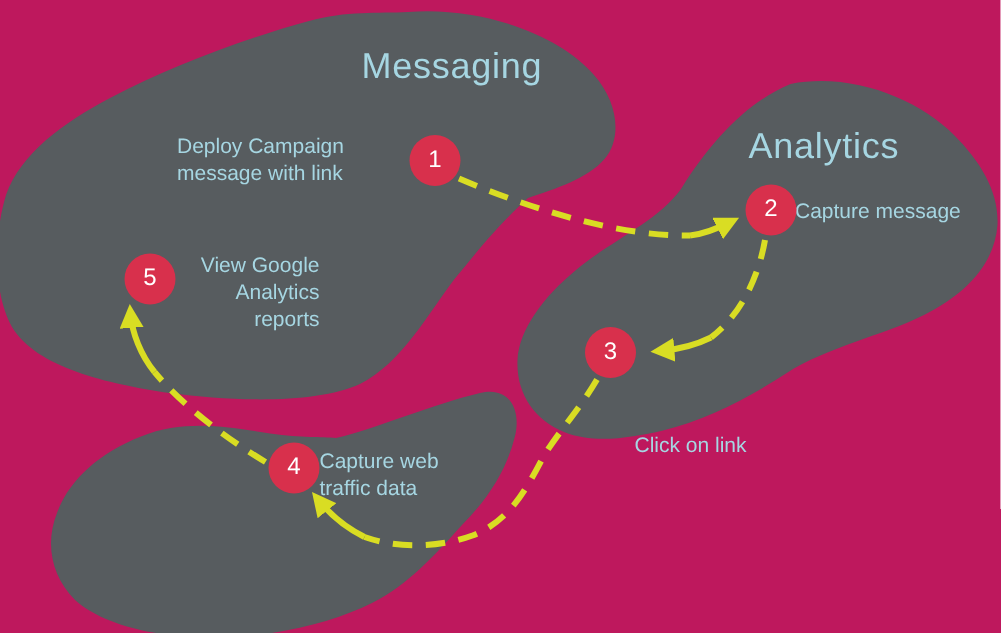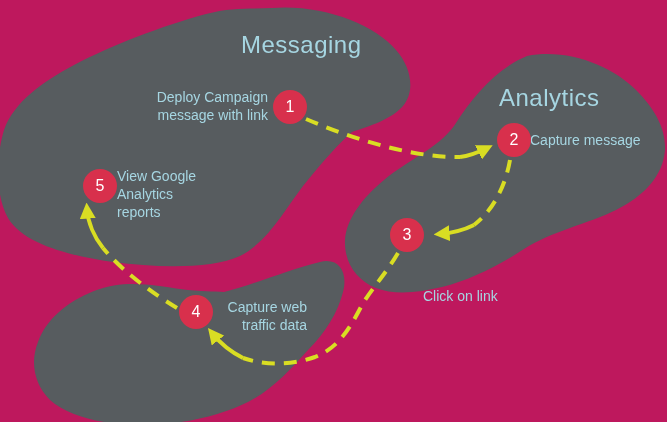--- a/index.html
+++ b/index.html
@@ -36,25 +36,25 @@
     font-size: 16px;
     display: flex;
     align-items: center;
     justify-content: center;
     user-select: none;
   }
   .t-messaging { left: 241px; top: 31px; }
   .t-recipient { left: 499px; top: 84px; }
   .t-client    { left: 78px;  top: 369px; }
 
-  .l-step1 { left: 118px; top: 88px;  width: 150px; text-align: right; }
+  .l-step1 { left: 118px; top: 88px;  width: 150px; text-align: left; }
   .l-step2 { left: 530px; top: 131px; }
   .l-step3 { left: 423px; top: 244px; margin-top: 43px; }
-  .l-step4 { left: 213px; top: 298px; width: 94px; text-align: right; }
-  .l-step5 { left: 117px; top: 167px; width: 96px; text-align: left; }
+  .l-step4 { left: 213px; top: 298px; width: 94px; text-align: left; }
+  .l-step5 { left: 117px; top: 167px; width: 96px; text-align: right; }
 
   .m-step1 { left: 273px; top: 90px;  }
   .m-step2 { left: 497px; top: 123px; }
   .m-step3 { left: 390px; top: 218px; }
   .m-step4 { left: 179px; top: 295px; }
   .m-step5 { left: 83px;  top: 169px; }
 
   .arrow-dash {
     fill: none;
     stroke: #d9dd23;

